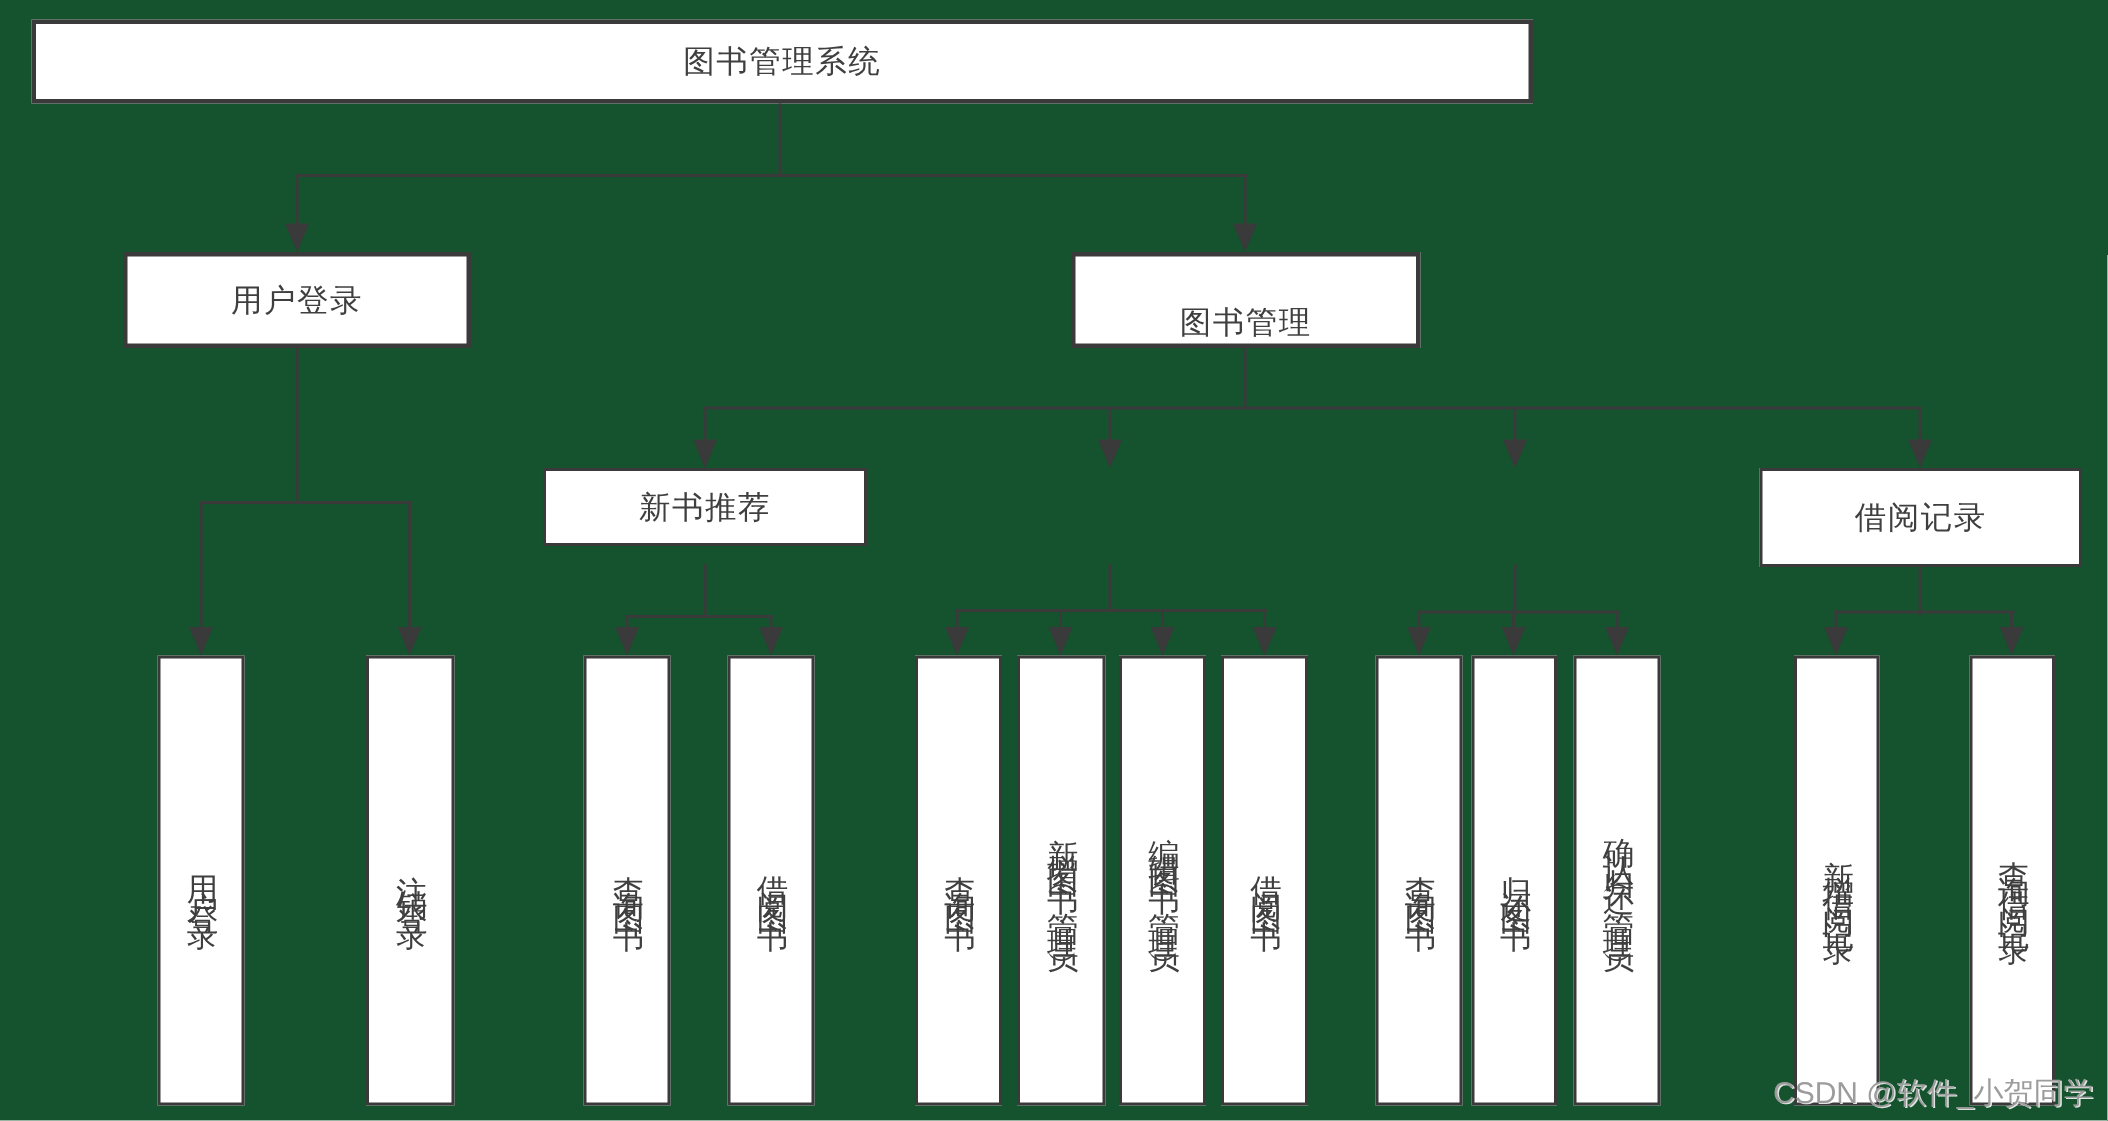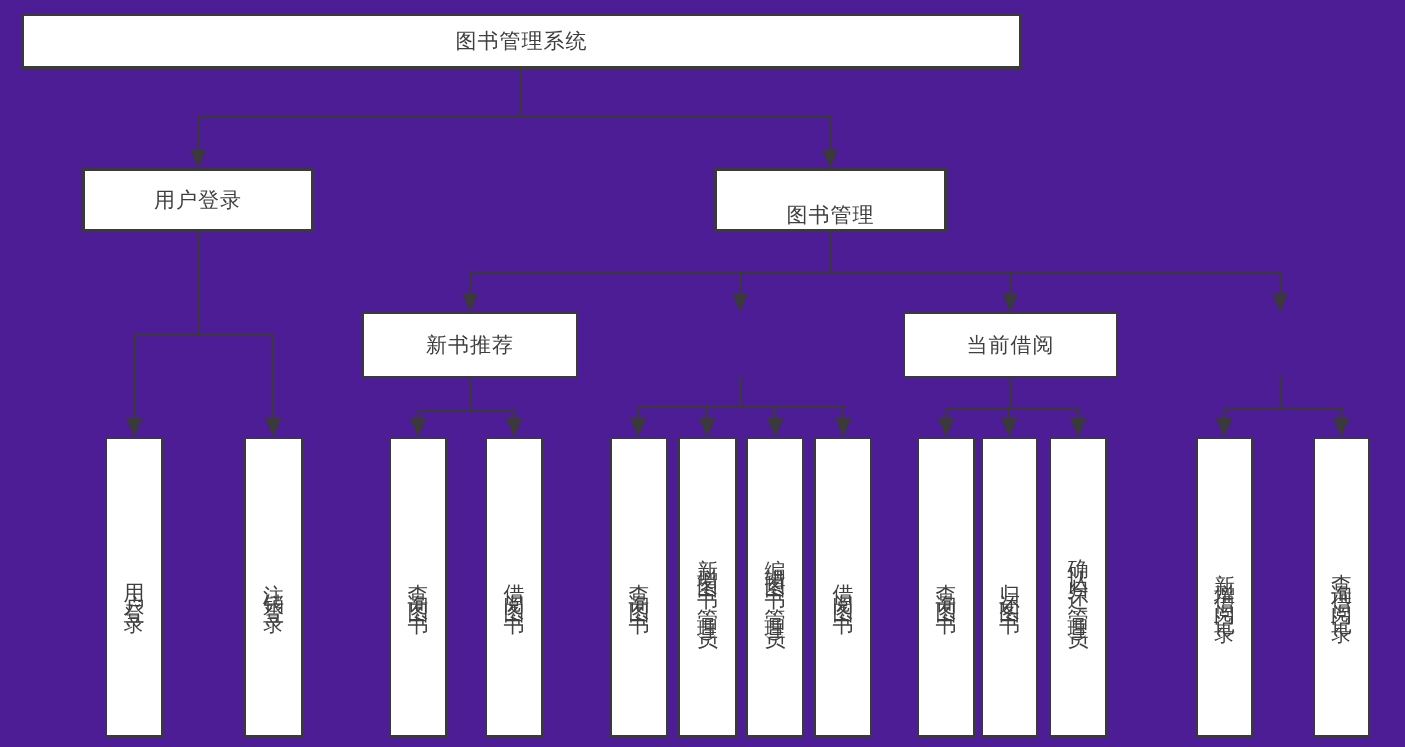--- a/index.html
+++ b/index.html
@@ -1,17 +1,17 @@
 <!DOCTYPE html>
 <html><head>
 <meta charset="utf-8">
 <style>
   html,body{margin:0;padding:0;background:#fff;}
   #stage{
-    position:relative;width:1405px;height:747px;background:#4c1d95;overflow:hidden;
+    position:relative;width:1405px;height:747px;background:#14532d;overflow:hidden;
     font-family:"Liberation Sans","DejaVu Sans",sans-serif;color:#3f3f3f;
   }
   .box{
     position:absolute;background:#fff;border:2px solid #3a3a3a;box-sizing:border-box;
     display:flex;align-items:center;justify-content:center;text-align:center;
   }
   .thick{border-width:3px;}
   .h-label{font-size:21px;letter-spacing:1px;white-space:nowrap;}
   .vt{
     writing-mode:vertical-rl;text-orientation:mixed;
@@ -38,25 +38,25 @@
     <span class="h-label">图书管理系统</span>
   </div>
 
   <div class="box thick" style="left:82px;top:168px;width:232px;height:64px;">
     <span class="h-label">用户登录</span>
   </div>
   <div class="box thick" style="left:714px;top:168px;width:233px;height:64px;align-items:flex-end;">
     <span class="h-label">图书管理</span>
   </div>
 
-  <div class="box" style="left:362px;top:312px;width:216px;height:66px;">
+  <div class="box" style="left:362px;top:312px;width:216px;height:52px;">
     <span class="h-label">新书推荐</span>
   </div>
-  <div class="box" style="left:903px;top:312px;width:215px;height:66px;">
-    <span class="h-label">当前借阅</span>
+  <div class="box" style="left:1173px;top:312px;width:215px;height:66px;">
+    <span class="h-label">借阅记录</span>
   </div>
 
   <div class="box" style="left:105px;top:437px;width:58px;height:300px;">
     <span class="vt">用户登录</span>
   </div>
   <div class="box" style="left:244px;top:437px;width:59px;height:300px;">
     <span class="vt">注销登录</span>
   </div>
   <div class="box" style="left:389px;top:437px;width:58px;height:300px;">
     <span class="vt">查询图书</span>
@@ -144,14 +144,15 @@
   <div class="line" style="left:1077px;top:407px;width:2px;height:13px;"></div>
   <div class="arrow" style="left:1070px;top:418px;"></div>
 
   <div class="line" style="left:1279px;top:376px;width:2px;height:34px;"></div>
   <div class="line" style="left:1223px;top:407px;width:120px;height:2px;"></div>
   <div class="line" style="left:1223px;top:407px;width:2px;height:13px;"></div>
   <div class="arrow" style="left:1216px;top:418px;"></div>
   <div class="line" style="left:1340px;top:407px;width:2px;height:13px;"></div>
   <div class="arrow" style="left:1333px;top:418px;"></div>
 
+  <div id="watermark">CSDN @软件_小贺同学</div>
 
 </div>
 
 </body></html>

